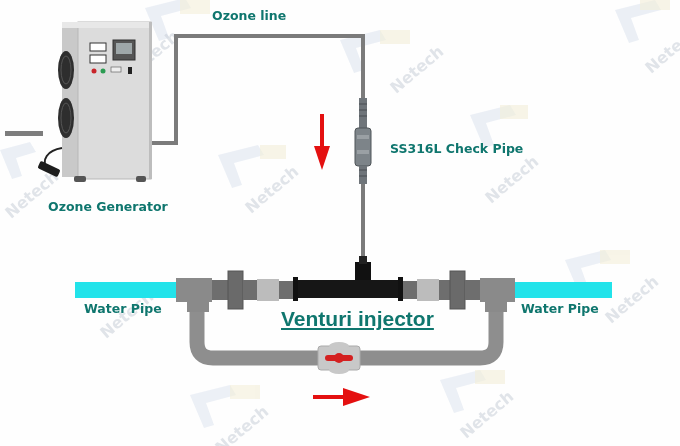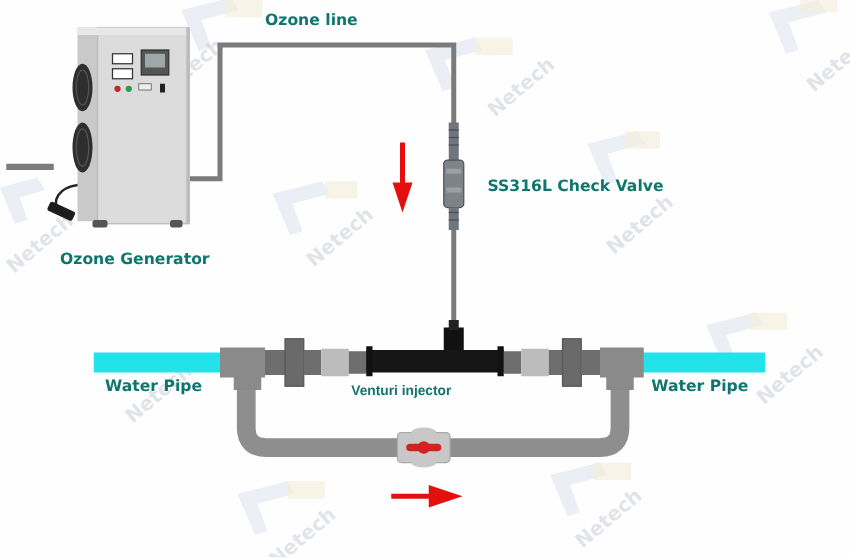--- a/index.html
+++ b/index.html
@@ -1,20 +1,20 @@
 <!DOCTYPE html>
 <html><head>
 <meta charset="utf-8">
 <style>
   html, body { margin:0; padding:0; background:#ffffff; }
   #stage { position:relative; width:680px; height:446px; overflow:hidden; background:#fefefe; font-family:"DejaVu Sans", sans-serif; }
   svg { position:absolute; left:0; top:0; }
   .lbl { position:absolute; font-weight:bold; color:#0f766e; white-space:nowrap; font-family:"DejaVu Sans", sans-serif; }
   .lbl-sm { font-size:12.5px; }
-  .lbl-md { font-size:11px; font-weight:bold; font-family:"Liberation Sans", sans-serif; }
+  .lbl-md { font-size:21px; font-weight:bold; font-family:"Liberation Sans", sans-serif;text-decoration:underline; }
   .wm { position:absolute; pointer-events:none; }
   .wm-text { position:absolute; font-family:"DejaVu Sans", sans-serif; font-weight:bold; font-size:16px; color:#c9cfd8; opacity:0.55; transform:rotate(-40deg); white-space:nowrap; }
 </style>
 </head>
 <body>
 
 <div id="stage">
 
   <div class="wm">
     <svg width="680" height="446">
@@ -145,17 +145,17 @@
     </g>
 
     <g>
       <rect x="313" y="395" width="34" height="4" fill="#e41010"></rect>
       <path d="M343 388 L370 397 L343 406 Z" fill="#e41010"></path>
     </g>
   </svg>
 
   <span class="lbl lbl-sm" style="left:212px;top:8px;">Ozone line</span>
   <span class="lbl lbl-sm" style="left:48px;top:199px;text-align:right;">Ozone Generator</span>
-  <span class="lbl lbl-sm" style="left:390px;top:141px;">SS316L Check Valve</span>
+  <span class="lbl lbl-sm" style="left:390px;top:141px;">SS316L Check Pipe</span>
   <span class="lbl lbl-md" style="left:281px;top:307px;">Venturi injector</span>
   <span class="lbl lbl-sm" style="left:84px;top:301px;">Water Pipe</span>
   <span class="lbl lbl-sm" style="left:521px;top:301px;">Water Pipe</span>
 </div>
 
 </body></html>

